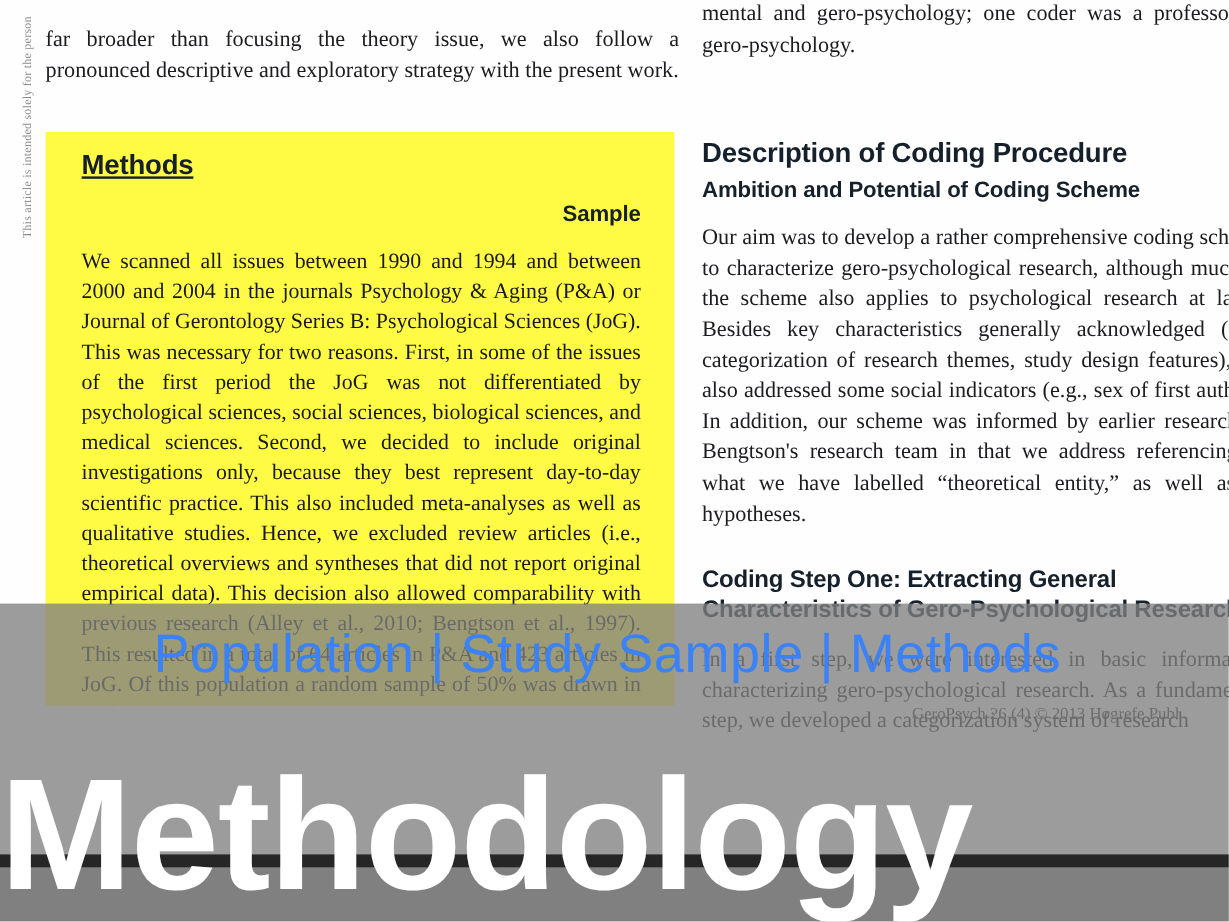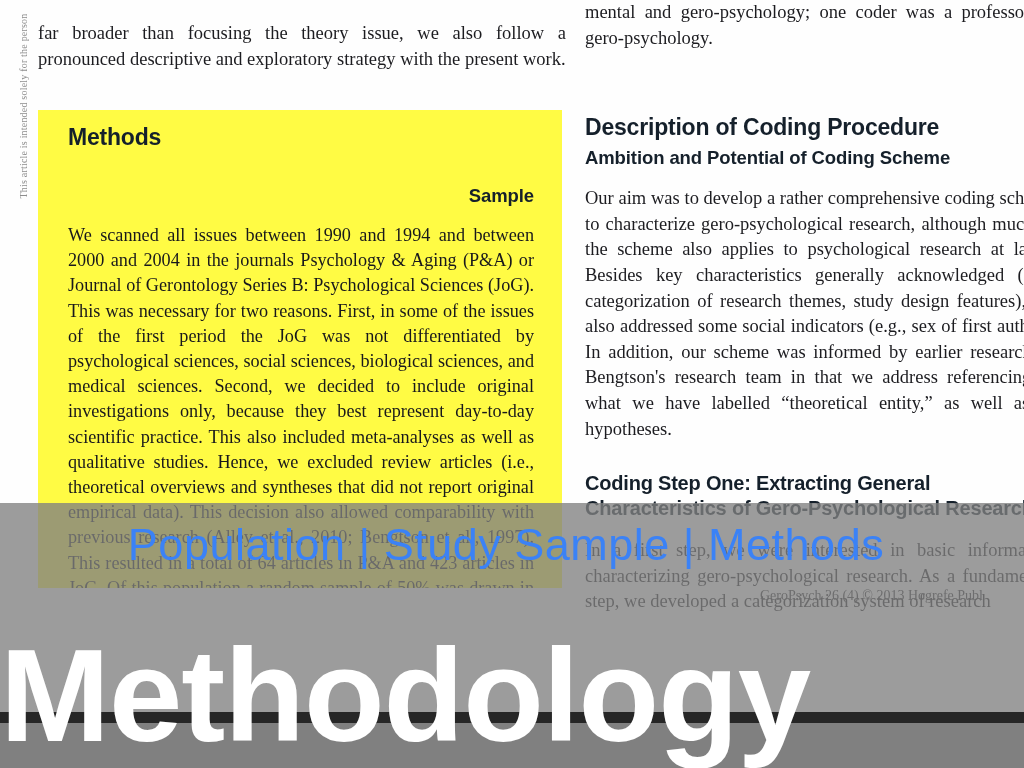--- a/index.html
+++ b/index.html
@@ -72,21 +72,21 @@
   .highlight-box{
     position:absolute;
     left:38px;top:110px;
     width:524px;height:478px;
     background:#fffb44;
     overflow:hidden;
   }
   .highlight-inner{
     position:absolute;left:30px;top:14px;width:466px;
   }
-  .hl-methods{margin:0 0 34px 0;}
+  .hl-methods{margin:0 0 16px 0;text-decoration:underline;}
   .hl-sample{margin:0 0 16px 0;text-align:right;}
   .hl-par{
     font-family:"Liberation Serif", serif;
     font-size:18.2px;
     line-height:25.2px;
     color:#18181c;
     text-align:justify;
     margin:0;
   }
 

